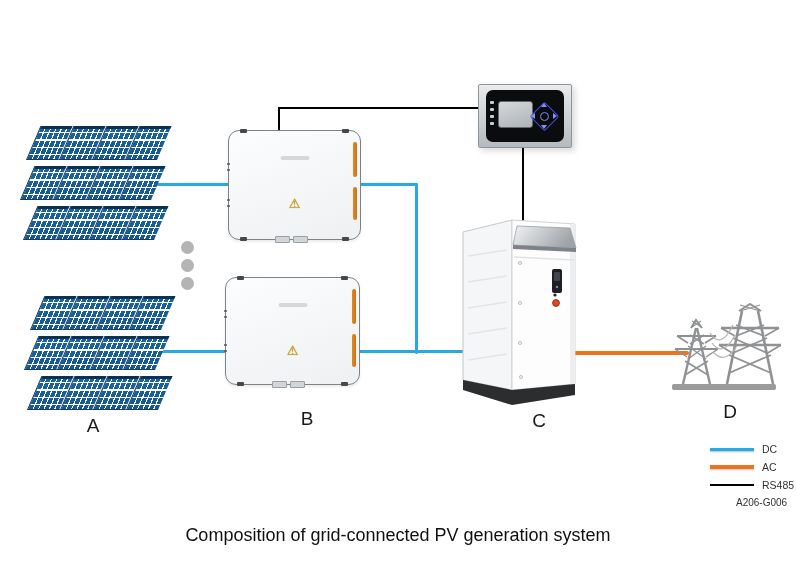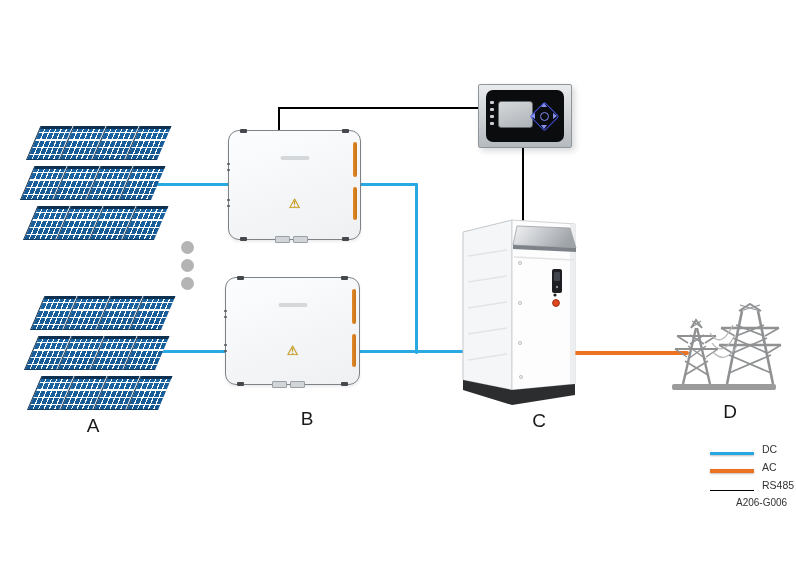--- a/index.html
+++ b/index.html
@@ -68,21 +68,21 @@
   .nav-arrow.right{right:1px;top:11px;border-top:3px solid transparent;border-bottom:3px solid transparent;border-left:4px solid #8791ee;}
 
   
   .cabinet-svg{position:absolute;left:460px;top:214px;}
   .towers-svg{position:absolute;left:663px;top:303px;}
 
   
   .comp-label{position:absolute;width:40px;text-align:center;font-size:19px;color:#1a1a1a;}
   .caption{position:absolute;left:0;right:0;top:525px;text-align:center;font-size:18px;color:#111;}
   .legend{position:absolute;left:710px;top:443px;width:86px;}
-  .legend-row{display:flex;align-items:flex-end;height:12px;margin-bottom:6px;}
+  .legend-row{display:flex;align-items:center;height:12px;margin-bottom:6px;}
   .swatch{width:44px;margin-right:8px;}
   .swatch.sw-dc{height:3px;background:#29a9e1;box-shadow:0 1px 2px rgba(0,0,0,.25);}
   .swatch.sw-ac{height:4px;background:#ee7320;box-shadow:0 1px 2px rgba(0,0,0,.25);}
   .swatch.sw-rs{height:1.5px;background:#000;}
   .legend-label{font-size:10.5px;color:#333;}
   .doc-code{margin-top:2px;margin-left:26px;font-size:10px;color:#333;}
 </style>
 </head>
 <body>
 
@@ -286,14 +286,15 @@
       <span class="swatch sw-ac"></span>
       <span class="legend-label">AC</span>
     </div>
     <div class="legend-row">
       <span class="swatch sw-rs"></span>
       <span class="legend-label">RS485</span>
     </div>
     <div class="doc-code">A206-G006</div>
   </div>
 
+  <div class="caption">Composition of grid-connected PV generation system</div>
 
 </div>
 
 </body></html>

